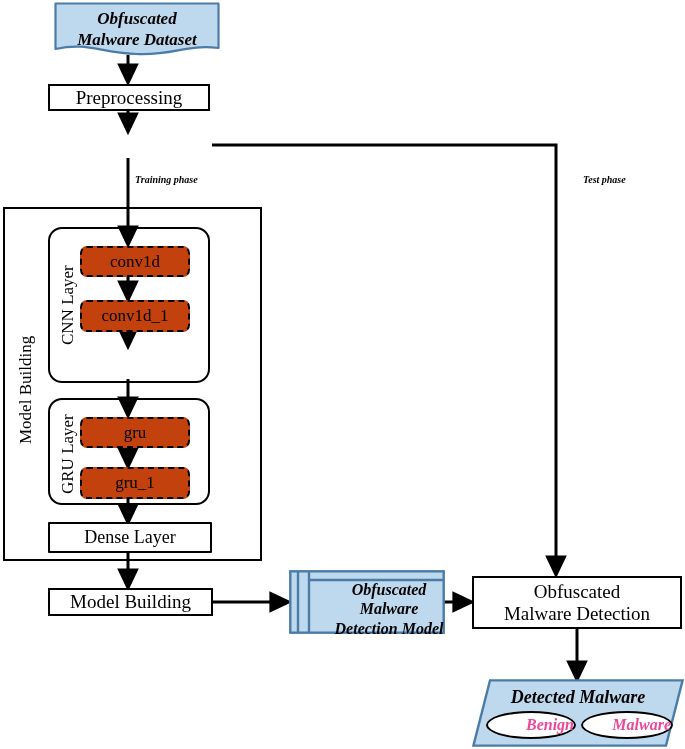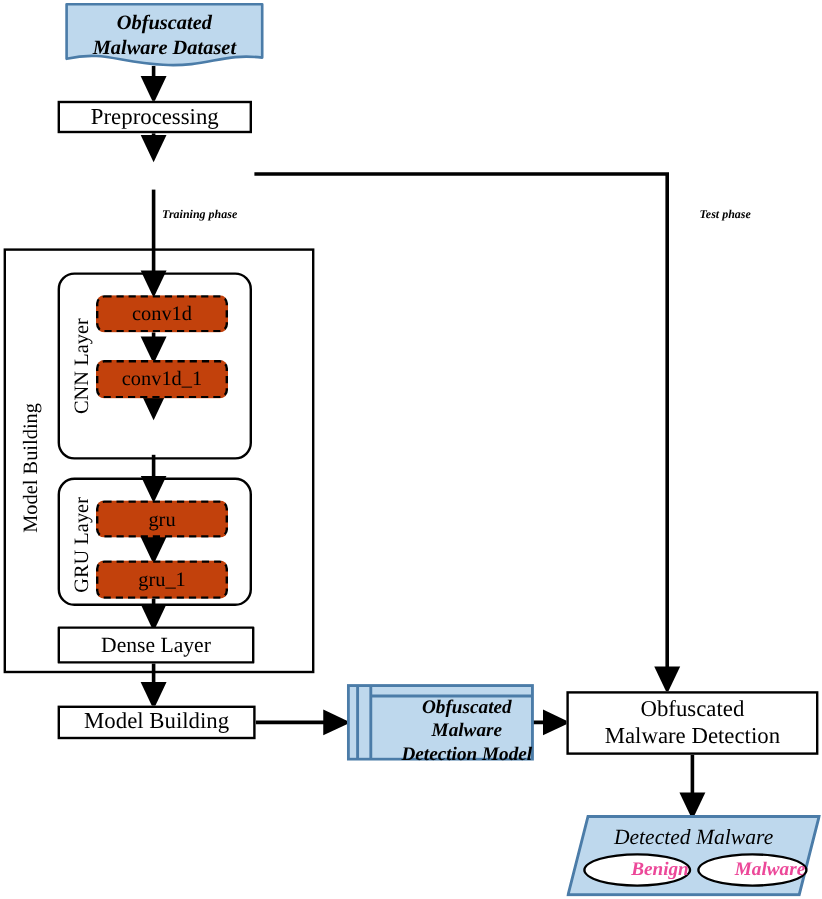--- a/index.html
+++ b/index.html
@@ -118,21 +118,21 @@
     font-style: italic;
     font-weight: bold;
     font-size: 16px;
     color: #ec4899;
   }
   .detected-title {
     position: absolute;
     width: 100%;
     text-align: center;
     font-style: italic;
-    font-weight: normal;
+    font-weight: bold;
     font-size: 18px;
     color: #000000;
   }
 </style>
 </head>
 <body>
 
 <div id="diagram-root">
 
   <svg id="edges-svg" viewBox="0 0 685 749" xmlns="http://www.w3.org/2000/svg">

